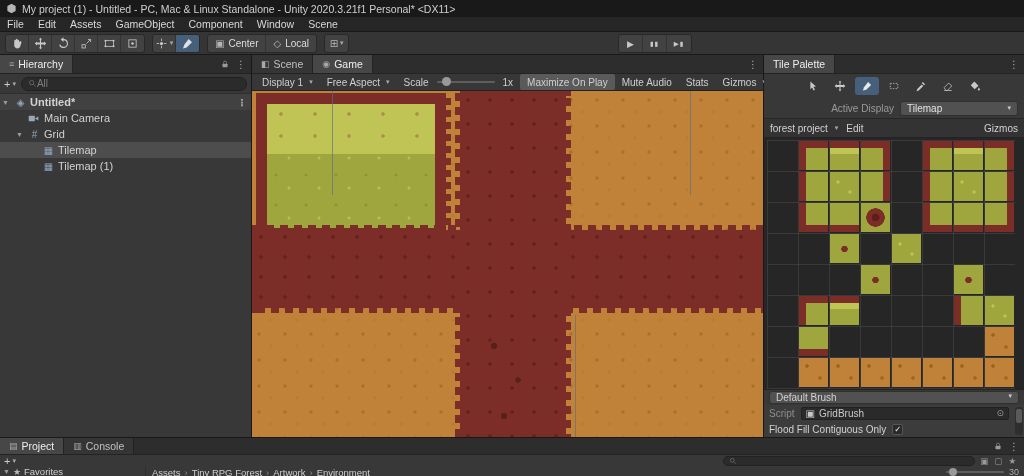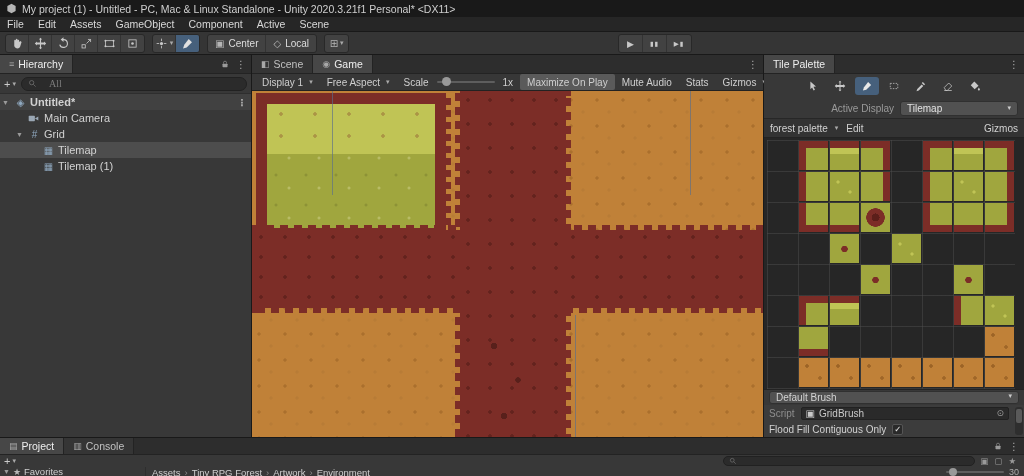--- a/index.html
+++ b/index.html
@@ -51,21 +51,21 @@
   .tab.active{ background:#474747; color:#eee;}
   .tabicon{ font-size:9px; color:#a8a8a8;}
   .tabstrip-right{ margin-left:auto; display:flex; align-items:center; gap:6px; padding:0 5px; color:#9a9a9a;}
   .kebab{ font-size:10px; color:#aaa;}
 
   
   .hier-toolbar{ height:20px; display:flex; align-items:center; gap:5px; padding:0 4px;
     border-bottom:1px solid #2e2e2e; flex:0 0 auto;}
   .plus-btn{ display:flex; align-items:center; color:#ccc; font-size:11px;}
   .searchbox{ flex:1; height:14px; background:#2b2b2b; border:1px solid #212121; border-radius:8px;
-    display:flex; align-items:center; gap:12px; padding:0 6px;font-family:Liberation Serif, serif;}
+    display:flex; align-items:center; gap:0; padding:0 6px;}
   .searchbox input{ flex:1; background:transparent; border:none; outline:none; color:#bbb;
     font-size:10px; font-family:inherit; min-width:0;}
   .searchbox input::placeholder{ color:#7d7d7d;}
   .tree{ flex:1; overflow:hidden;}
   .row{ height:16px; display:flex; align-items:center; gap:3px; padding-right:4px;}
   .row .arrow{ width:11px; font-size:7px; color:#9a9a9a; text-align:center; flex:0 0 auto;}
   .row .obicon{ width:13px; text-align:center; font-size:10px; color:#8fa8bf; flex:0 0 auto;}
   .row .lbl{ white-space:nowrap; overflow:hidden;}
   .scene-row{ background:#414141; font-weight:bold;}
   .row.selected{ background:var(--selection);}
@@ -214,21 +214,21 @@
     </span>
     <span>My project (1) - Untitled - PC, Mac &amp; Linux Standalone - Unity 2020.3.21f1 Personal* &lt;DX11&gt;</span>
   </div>
 
   <div class="menubar">
     <span>File</span>
     <span>Edit</span>
     <span>Assets</span>
     <span>GameObject</span>
     <span>Component</span>
-    <span>Active</span>
+    <span>Window</span>
     <span>Scene</span>
   </div>
 
   <div class="toolbar">
     <div class="tool-group">
       <div class="tool-btn">
         <svg width="13" height="13" viewBox="0 0 16 16">
             <path d="M4 8V4.5a1 1 0 012 0V3a1 1 0 012 0v1.5a1 1 0 012 0V6l1.5-1L13 6l-1.5 5c-.4 1.6-1.7 3-3.5 3s-3.4-1.2-4-3z" fill="#c8c8c8"></path>
           </svg>
       </div>
@@ -484,21 +484,21 @@
       </div>
       <div class="pal-active-row">
         <span class="muted">Active Display</span>
         <div class="dropdown active-dd">
           <span>Tilemap</span>
           <span class="dd-arrow">▾</span>
         </div>
       </div>
       <div class="pal-bar">
         <div class="flat-dd">
-          <span>forest palette</span>
+          <span>forest project</span>
           <span class="caret">▾</span>
         </div>
         <div>Edit</div>
         <div class="right">Gizmos</div>
       </div>
       <div class="pal-grid-wrap">
         <div id="palette-grid">
             <div class="tile t-corner-tl" style="grid-row-start: 1; grid-column-start: 2;"></div>
             <div class="tile t-edge-top" style="grid-row-start: 1; grid-column-start: 3;"></div>
             <div class="tile t-corner-tr" style="grid-row-start: 1; grid-column-start: 4;"></div>

